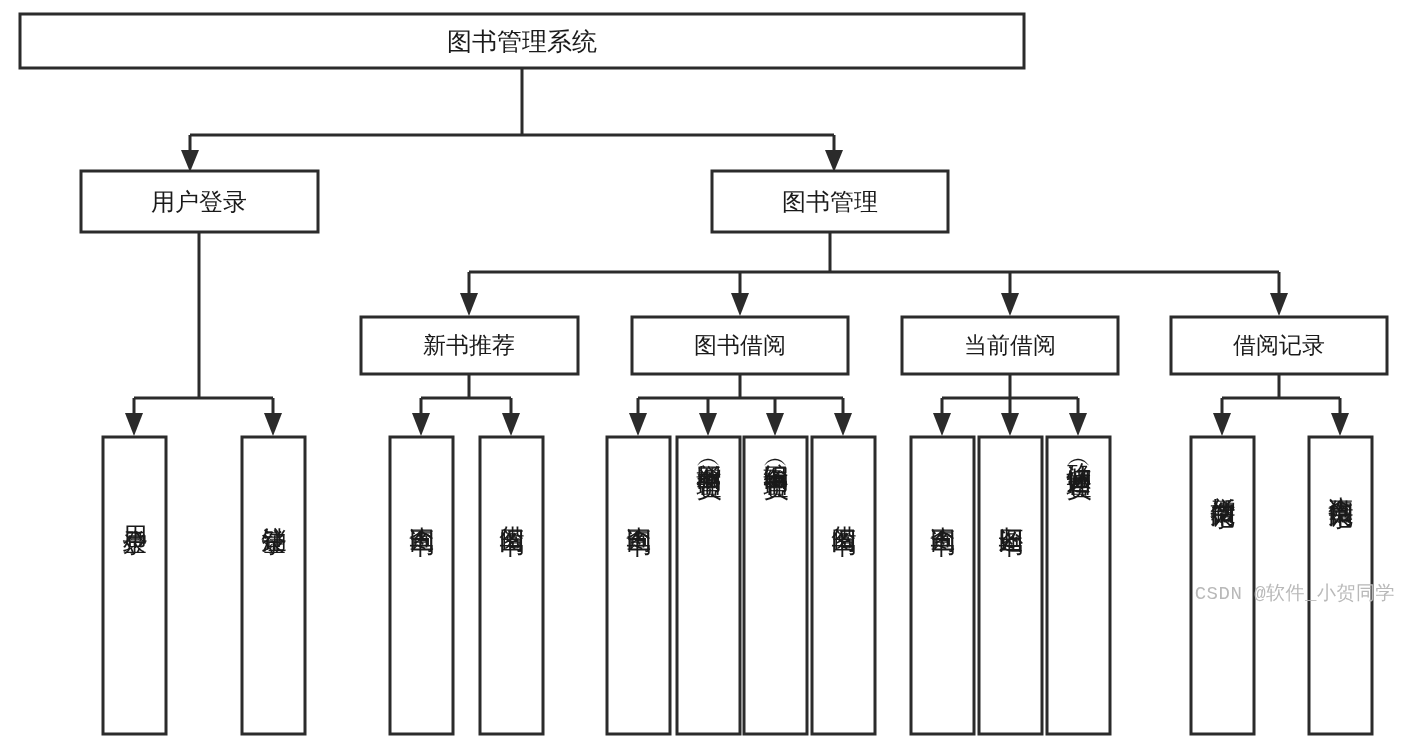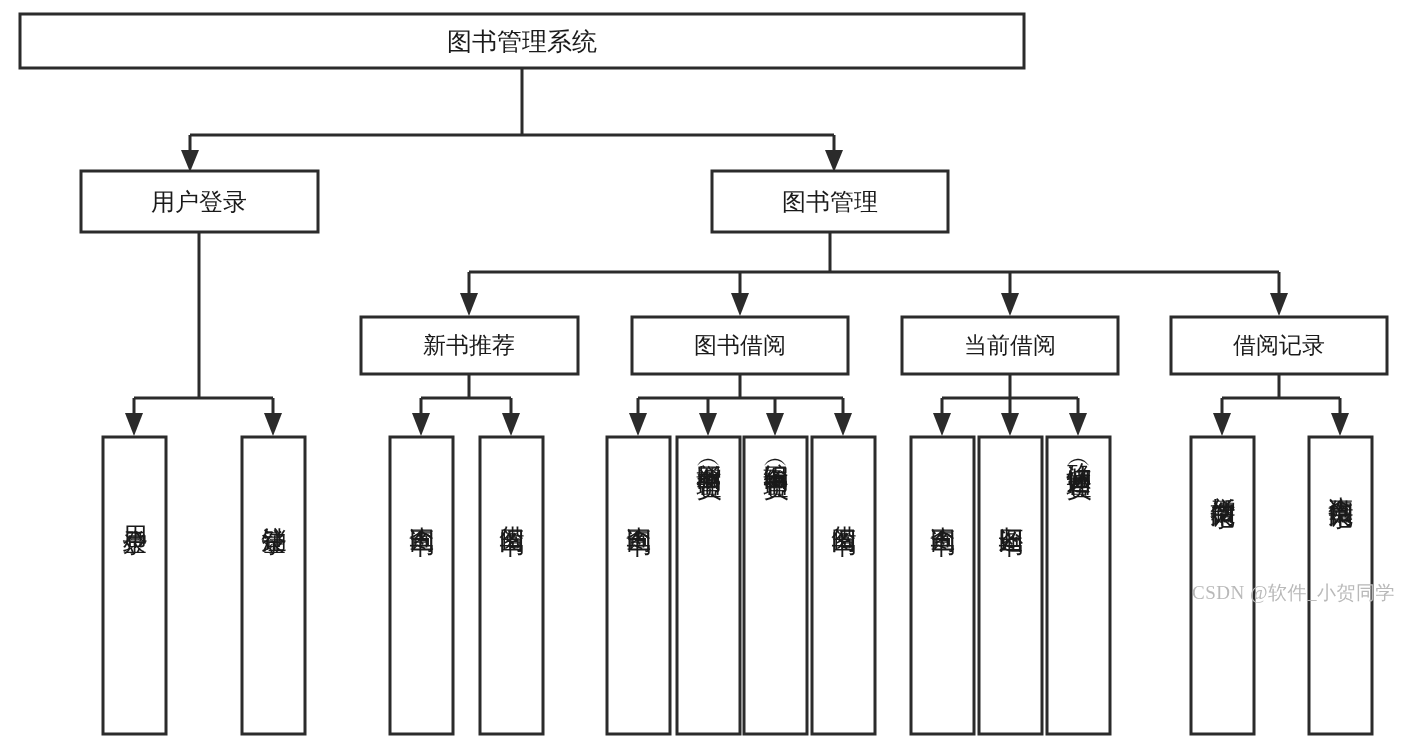--- a/index.html
+++ b/index.html
@@ -53,21 +53,21 @@
     writing-mode: vertical-rl;
     text-orientation: upright;
     letter-spacing: 2px;
     text-anchor: middle;
     white-space: pre;
   }
   .watermark {
     position: absolute;
     right: 10px;
     bottom: 6px;
-    font-family: Liberation Serif, serif;
+    font-family: Liberation Mono, monospace;
     font-size: 19px;
     color: #b9b9b9;
     letter-spacing: 0.5px;
     user-select: none;
     pointer-events: none;
   }
 </style>
 </head>
 <body>
 

